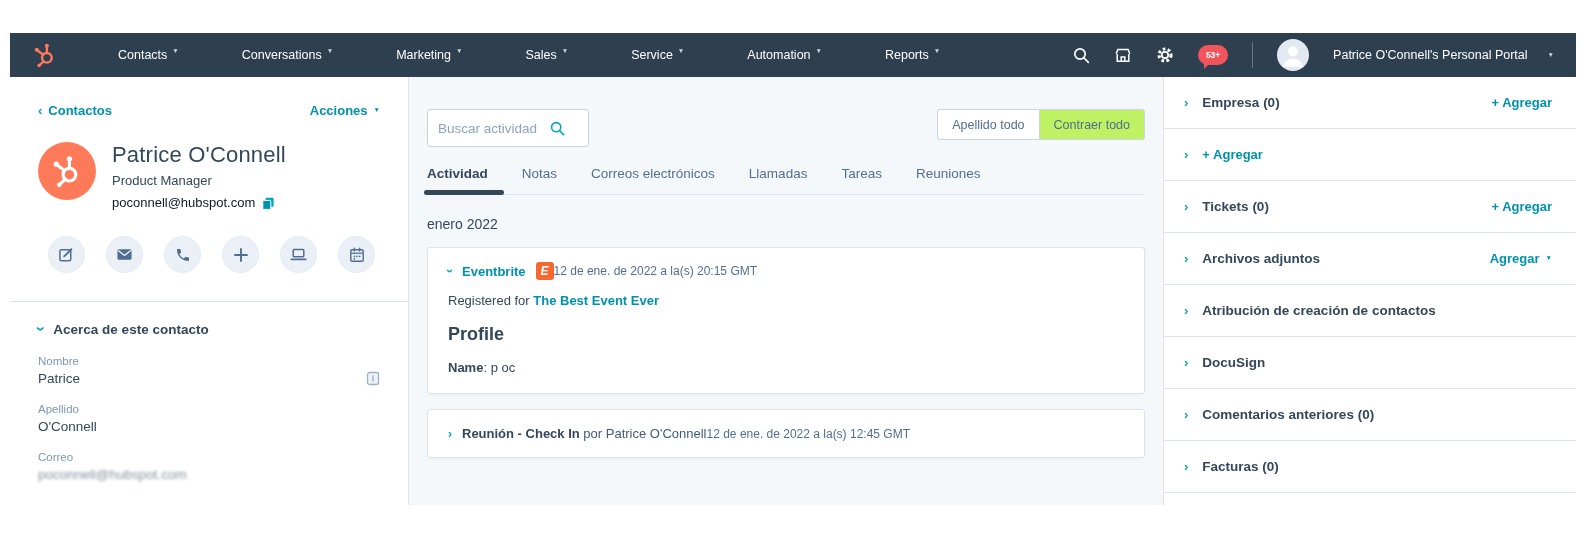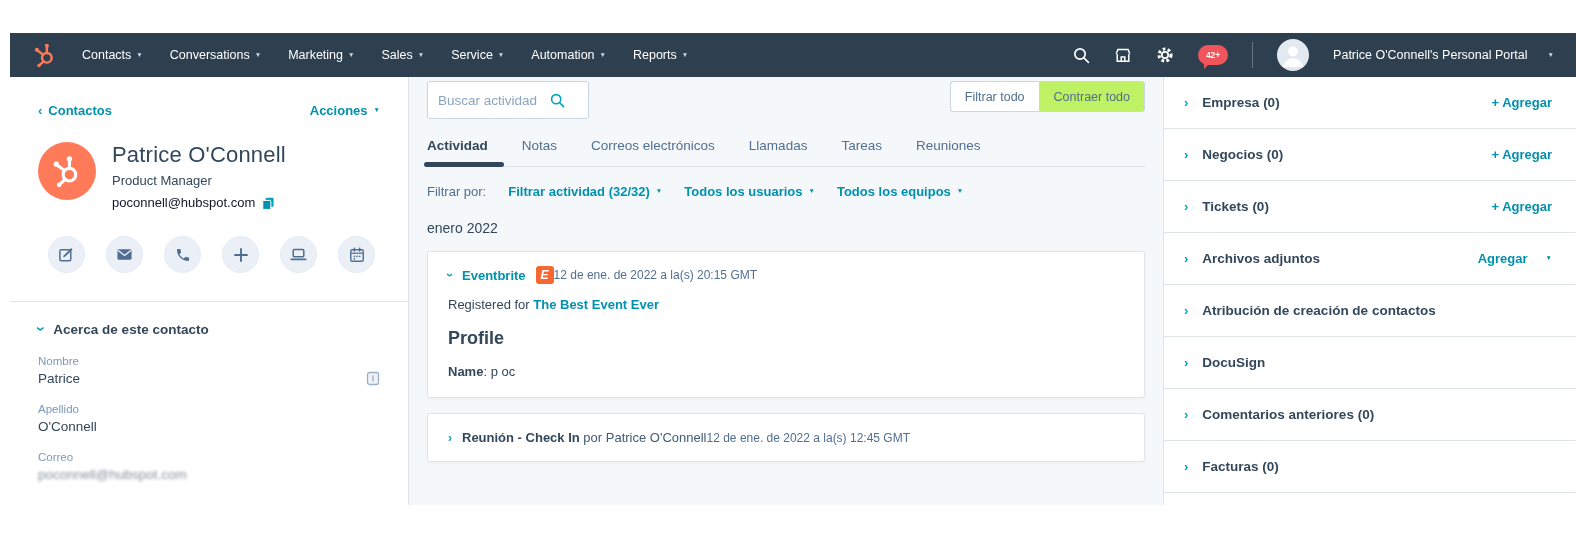--- a/index.html
+++ b/index.html
@@ -4,36 +4,36 @@
 <style>
   * { box-sizing: border-box; margin: 0; padding: 0; }
   html,body { width:1586px; height:536px; background:#fff; overflow:hidden;
     font-family:"Liberation Sans","DejaVu Sans",sans-serif; }
   .app { position:absolute; top:33px; left:10px; right:10px; bottom:31px; }
 
   
   .topnav { height:44px; background:#2e3f50; display:flex; align-items:center; padding:0 22px; }
   .nav-logo { width:26px; height:26px; margin-right:24px; flex:0 0 auto; }
   .nav-items { display:flex; align-items:center; gap:27px; }
-  .nav-item { color:#fff; font-size:12.5px; cursor:pointer; white-space:nowrap; display:flex; align-items:center; gap:5px; }
+  .nav-item { color:#fff; font-size:12.5px; cursor:pointer; white-space:nowrap; display:flex; gap:5px;margin-left:36px; }
   .caret { font-size:6.5px; color:#cbd6e2; line-height:1; }
   .nav-right { margin-left:auto; display:flex; align-items:center; gap:24px; }
   .nav-icon { width:18px; height:18px; display:flex; align-items:center; justify-content:center; cursor:pointer; }
   .bubble { position:relative; width:30px; height:20px; background:#f2545b; border-radius:10px;
     display:flex; align-items:center; justify-content:center; cursor:pointer; }
   .bubble:after { content:""; position:absolute; left:6px; bottom:-4px; border:4px solid transparent; border-top-color:#f2545b; border-left-color:#f2545b; }
   .bubble span { color:#fff; font-size:8.5px; font-weight:bold; }
   .nav-divider { width:1px; height:26px; background:rgba(255,255,255,.28); }
   .nav-avatar { width:32px; height:32px; border-radius:50%; background:#e3e9f0; display:flex; align-items:center; justify-content:center; overflow:hidden; cursor:pointer; }
   .portal { color:#fff; font-size:12.5px; display:flex; align-items:center; gap:20px; cursor:pointer; white-space:nowrap; }
 
   
   .content { display:flex; height:calc(100% - 44px); background:#fff; overflow:hidden; }
   .left-panel  { width:398px; flex:0 0 auto; padding:26px 28px 0; overflow:hidden; }
-  .mid-panel   { flex:1; background:#f5f8fa; border-left:1px solid #dfe3eb; border-right:1px solid #dfe3eb; padding:4px 18px; overflow:hidden; }
+  .mid-panel   { flex:1; background:#f5f8fa; border-left:1px solid #dfe3eb; border-right:1px solid #dfe3eb; padding:32px 18px; overflow:hidden; }
   .right-panel { width:412px; flex:0 0 auto; overflow:hidden; }
 
   
   .crumb-row { display:flex; justify-content:space-between; align-items:center; }
   .link { color:#0091ae; font-size:13px; font-weight:bold; cursor:pointer; text-decoration:none; }
   .back-link { display:flex; align-items:center; gap:6px; }
   .chev { color:#00a4bd; font-weight:bold; display:inline-block; }
   .chev-down { transform:rotate(90deg); }
   .profile { display:flex; gap:16px; margin-top:24px; align-items:flex-start; }
   .big-avatar { width:58px; height:58px; border-radius:50%; background:#ff7a59; flex:0 0 auto;
@@ -89,21 +89,21 @@
   .card-field { font-size:13px; color:#33475b; margin-top:15px; }
   .card.collapsed { padding:16px 20px; }
   .byline { font-weight:normal; color:#425b76; }
 
   
   .r-row { height:52px; display:flex; align-items:center; padding:0 24px 0 20px; border-bottom:1px solid #dfe3eb; }
   .r-row .chev { font-size:13px; margin-right:14px; cursor:pointer; }
   .r-title { font-size:13.5px; font-weight:bold; color:#33475b; flex:1; }
   .r-action { font-size:13px; }
   .r-action .caret { color:#0091ae; }
-  .r-action-wrap { display:flex; align-items:center; gap:18px; cursor:pointer; }
+  .r-action-wrap { display:flex; align-items:center; gap:6px; cursor:pointer; }
 </style>
 </head>
 <body>
 
 <div class="app">
 
   <div class="topnav">
     <svg class="nav-logo" viewBox="0 0 28 28">
       <g fill="none" stroke="#ff7a59" stroke-width="2.6" stroke-linecap="round">
         <circle cx="16" cy="17" r="5.2"></circle>
@@ -161,21 +161,21 @@
             </g>
           </svg>
       </div>
       <div class="nav-icon">
         <svg width="18" height="18" viewBox="0 0 18 18">
             <circle cx="9" cy="9" r="6" fill="none" stroke="#fff" stroke-width="3.1" stroke-dasharray="2.7 2.35"></circle>
             <circle cx="9" cy="9" r="3.2" fill="none" stroke="#fff" stroke-width="1.7"></circle>
           </svg>
       </div>
       <div class="bubble">
-        <span>42+</span>
+        <span>53+</span>
       </div>
       <div class="nav-divider"></div>
       <div class="nav-avatar">
         <svg width="32" height="32" viewBox="0 0 32 32">
             <circle cx="16" cy="12.5" r="5" fill="#fff"></circle>
             <path d="M6 28c1.2-6 5.4-8.6 10-8.6s8.8 2.6 10 8.6z" fill="#fff"></path>
           </svg>
       </div>
       <div class="portal">
         <span>Patrice O'Connell's Personal Portal</span>
@@ -301,49 +301,34 @@
     <div class="mid-panel">
       <div class="toolbar">
         <div class="search-box">
           <input type="text" placeholder="Buscar actividad" style="">
           <svg width="15" height="15" viewBox="0 0 17 17">
               <circle cx="7" cy="7" r="5.2" fill="none" stroke="#00a4bd" stroke-width="1.8"></circle>
               <path d="M11 11l4.4 4.4" stroke="#00a4bd" stroke-width="1.8" stroke-linecap="round"></path>
             </svg>
         </div>
         <div class="btn-group">
-          <button class="btn first">Filtrar todo</button>
+          <button class="btn first">Apellido todo</button>
           <button class="btn last">Contraer todo</button>
         </div>
       </div>
 
       <div class="tabs">
         <div class="tab active">Actividad</div>
         <div class="tab">Notas</div>
         <div class="tab">Correos electrónicos</div>
         <div class="tab">Llamadas</div>
         <div class="tab">Tareas</div>
         <div class="tab">Reuniones</div>
       </div>
 
-      <div class="filter-row">
-        <span class="filter-label">Filtrar por:</span>
-        <span class="dropdown">
-          <span>Filtrar actividad (32/32)</span>
-            <span class="caret">▼</span>
-        </span>
-        <span class="dropdown">
-          <span>Todos los usuarios</span>
-            <span class="caret">▼</span>
-        </span>
-        <span class="dropdown">
-          <span>Todos los equipos</span>
-            <span class="caret">▼</span>
-        </span>
-      </div>
 
       <div class="month">enero 2022</div>
 
       <div class="card">
         <div class="card-head">
           <div class="card-title-row">
             <span class="chev chev-down" style="font-size:12px">›</span>
             <span class="card-title">Eventbrite</span>
             <span class="eb-icon">E</span>
           </div>
@@ -374,21 +359,20 @@
     </div>
 
     <div class="right-panel">
       <div class="r-row">
         <span class="chev">›</span>
         <span class="r-title">Empresa (0)</span>
         <a class="link r-action">+ Agregar</a>
       </div>
       <div class="r-row">
         <span class="chev">›</span>
-        <span class="r-title">Negocios (0)</span>
         <a class="link r-action">+ Agregar</a>
       </div>
       <div class="r-row">
         <span class="chev">›</span>
         <span class="r-title">Tickets (0)</span>
         <a class="link r-action">+ Agregar</a>
       </div>
       <div class="r-row">
         <span class="chev">›</span>
         <span class="r-title">Archivos adjuntos</span>

